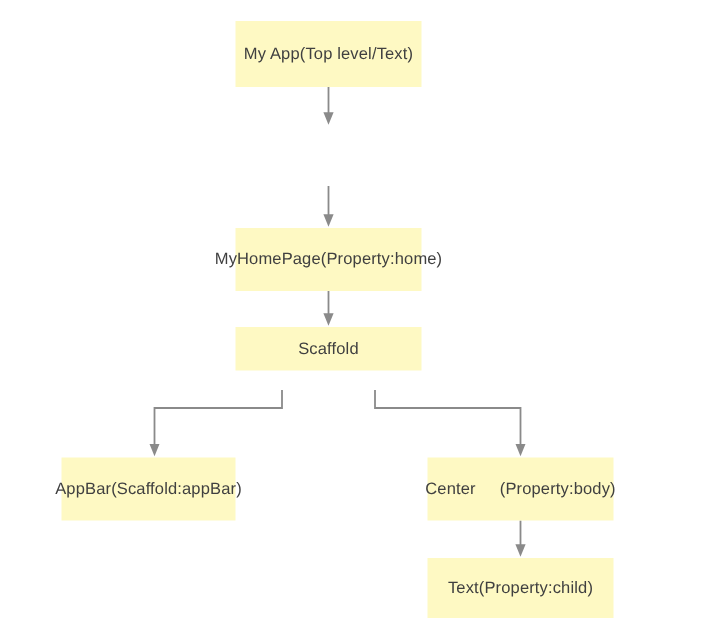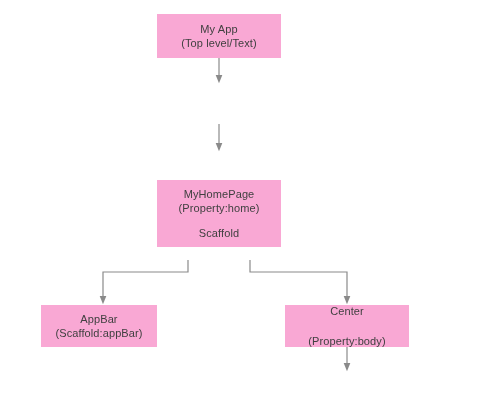--- a/index.html
+++ b/index.html
@@ -23,39 +23,39 @@
   #edge-layer {
     position: absolute;
     left: 0;
     top: 0;
     width: 485px;
     height: 419px;
   }
   .node {
     position: absolute;
     box-sizing: border-box;
-    background: #f9a8d4;
+    background: #fef9c3;
     display: flex;
-    flex-direction: column;
+    flex-direction: row;
     align-items: center;
     justify-content: center;
     color: #404040;
     font-size: 11px;
     line-height: 14px;
     text-align: center;
     letter-spacing: 0.1px;
   }
   .node-line {
     display: block;
     white-space: nowrap;
   }
   
   .n-myapp       { left: 157px; top: 14px;  width: 124px; height: 44px; }
   .n-materialapp { left: 157px; top: 84px;  width: 124px; height: 40px; }
-  .n-myhomepage  { left: 157px; top: 152px; width: 124px; height: 42px; margin-top: 28px; }
+  .n-myhomepage  { left: 157px; top: 152px; width: 124px; height: 42px; }
   .n-scaffold    { left: 157px; top: 218px; width: 124px; height: 29px; }
   .n-appbar      { left: 41px;  top: 305px; width: 116px; height: 42px; }
   .n-center      { left: 285px; top: 305px; width: 124px; height: 42px; gap: 16px; }
   .n-text        { left: 285px; top: 372px; width: 124px; height: 40px; }
 </style>
 </head>
 <body>
 
 <div id="diagram">
 
@@ -97,14 +97,18 @@
   <div class="node n-appbar">
     <span class="node-line">AppBar</span>
     <span class="node-line">(Scaffold:appBar)</span>
   </div>
 
   <div class="node n-center">
     <span class="node-line">Center</span>
     <span class="node-line">(Property:body)</span>
   </div>
 
+  <div class="node n-text">
+    <span class="node-line">Text</span>
+    <span class="node-line">(Property:child)</span>
+  </div>
 
 </div>
 
 </body></html>

